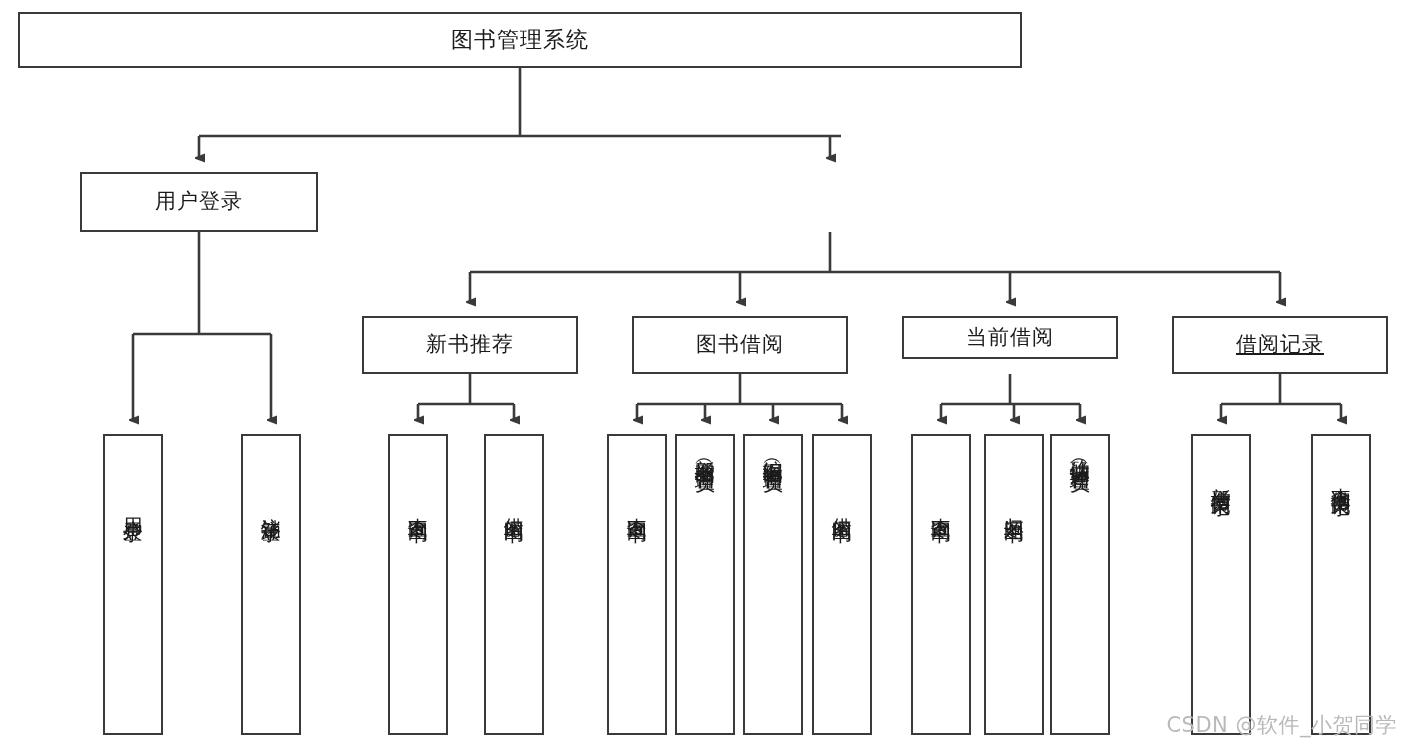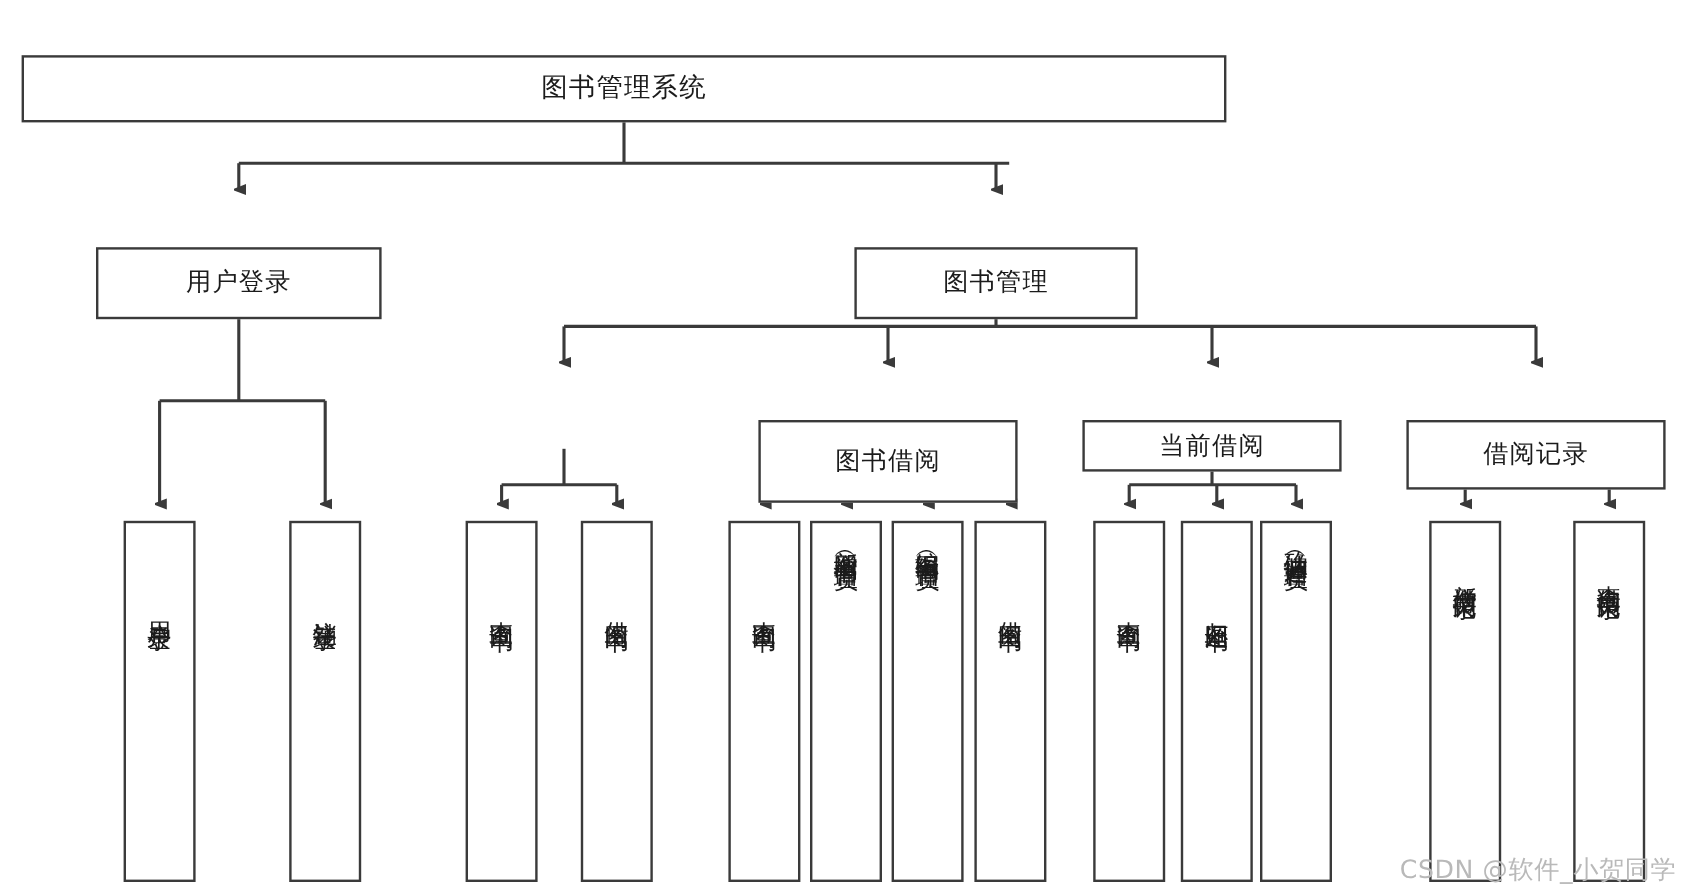--- a/index.html
+++ b/index.html
@@ -34,21 +34,20 @@
     display: flex;
     align-items: center;
     justify-content: center;
     color: #1b1b1b;
     z-index: 2;
   }
   .node.horiz {
     font-size: 21px;
     letter-spacing: 1px;
     line-height: 1.1;
-    margin-top: 34px;
   }
   .node.root {
     font-size: 22px;
   }
   .node.vert {
     align-items: flex-start;
     justify-content: center;
     padding-top: 6px;
   }
   .vlabel {
@@ -130,31 +129,31 @@
     </g>
   </svg>
 
   <div class="node horiz root" style="left:18px; top:12px; width:1004px; height:56px;">
     <span>图书管理系统</span>
   </div>
 
   <div class="node horiz" style="left:80px; top:172px; width:238px; height:60px;">
     <span>用户登录</span>
   </div>
-  <div class="node horiz" style="left:712px; top:172px; width:236px; height:60px;">
-    <span>图书管理</span>
-  </div>
-
-  <div class="node horiz" style="left:632px; top:316px; width:216px; height:69px;">
+
+  <div class="node horiz" style="left:362px; top:316px; width:216px; height:58px;">
+    <span>新书推荐</span>
+  </div>
+  <div class="node horiz" style="left:632px; top:316px; width:216px; height:58px;">
     <span>图书借阅</span>
   </div>
   <div class="node horiz" style="left:902px; top:316px; width:216px; height:43px;">
     <span>当前借阅</span>
   </div>
-  <div class="node horiz" style="left:1172px; top:316px; width:216px; height:58px;">
+  <div class="node horiz" style="left:1172px; top:316px; width:216px; height:58px;text-decoration:underline;">
     <span>借阅记录</span>
   </div>
 
   <div class="node vert" style="left:103px; top:434px; width:60px; height:301px; padding-top:66px;">
     <span class="vlabel">用户登录</span>
   </div>
   <div class="node vert" style="left:241px; top:434px; width:60px; height:301px; padding-top:66px;">
     <span class="vlabel">注销登录</span>
   </div>
 

